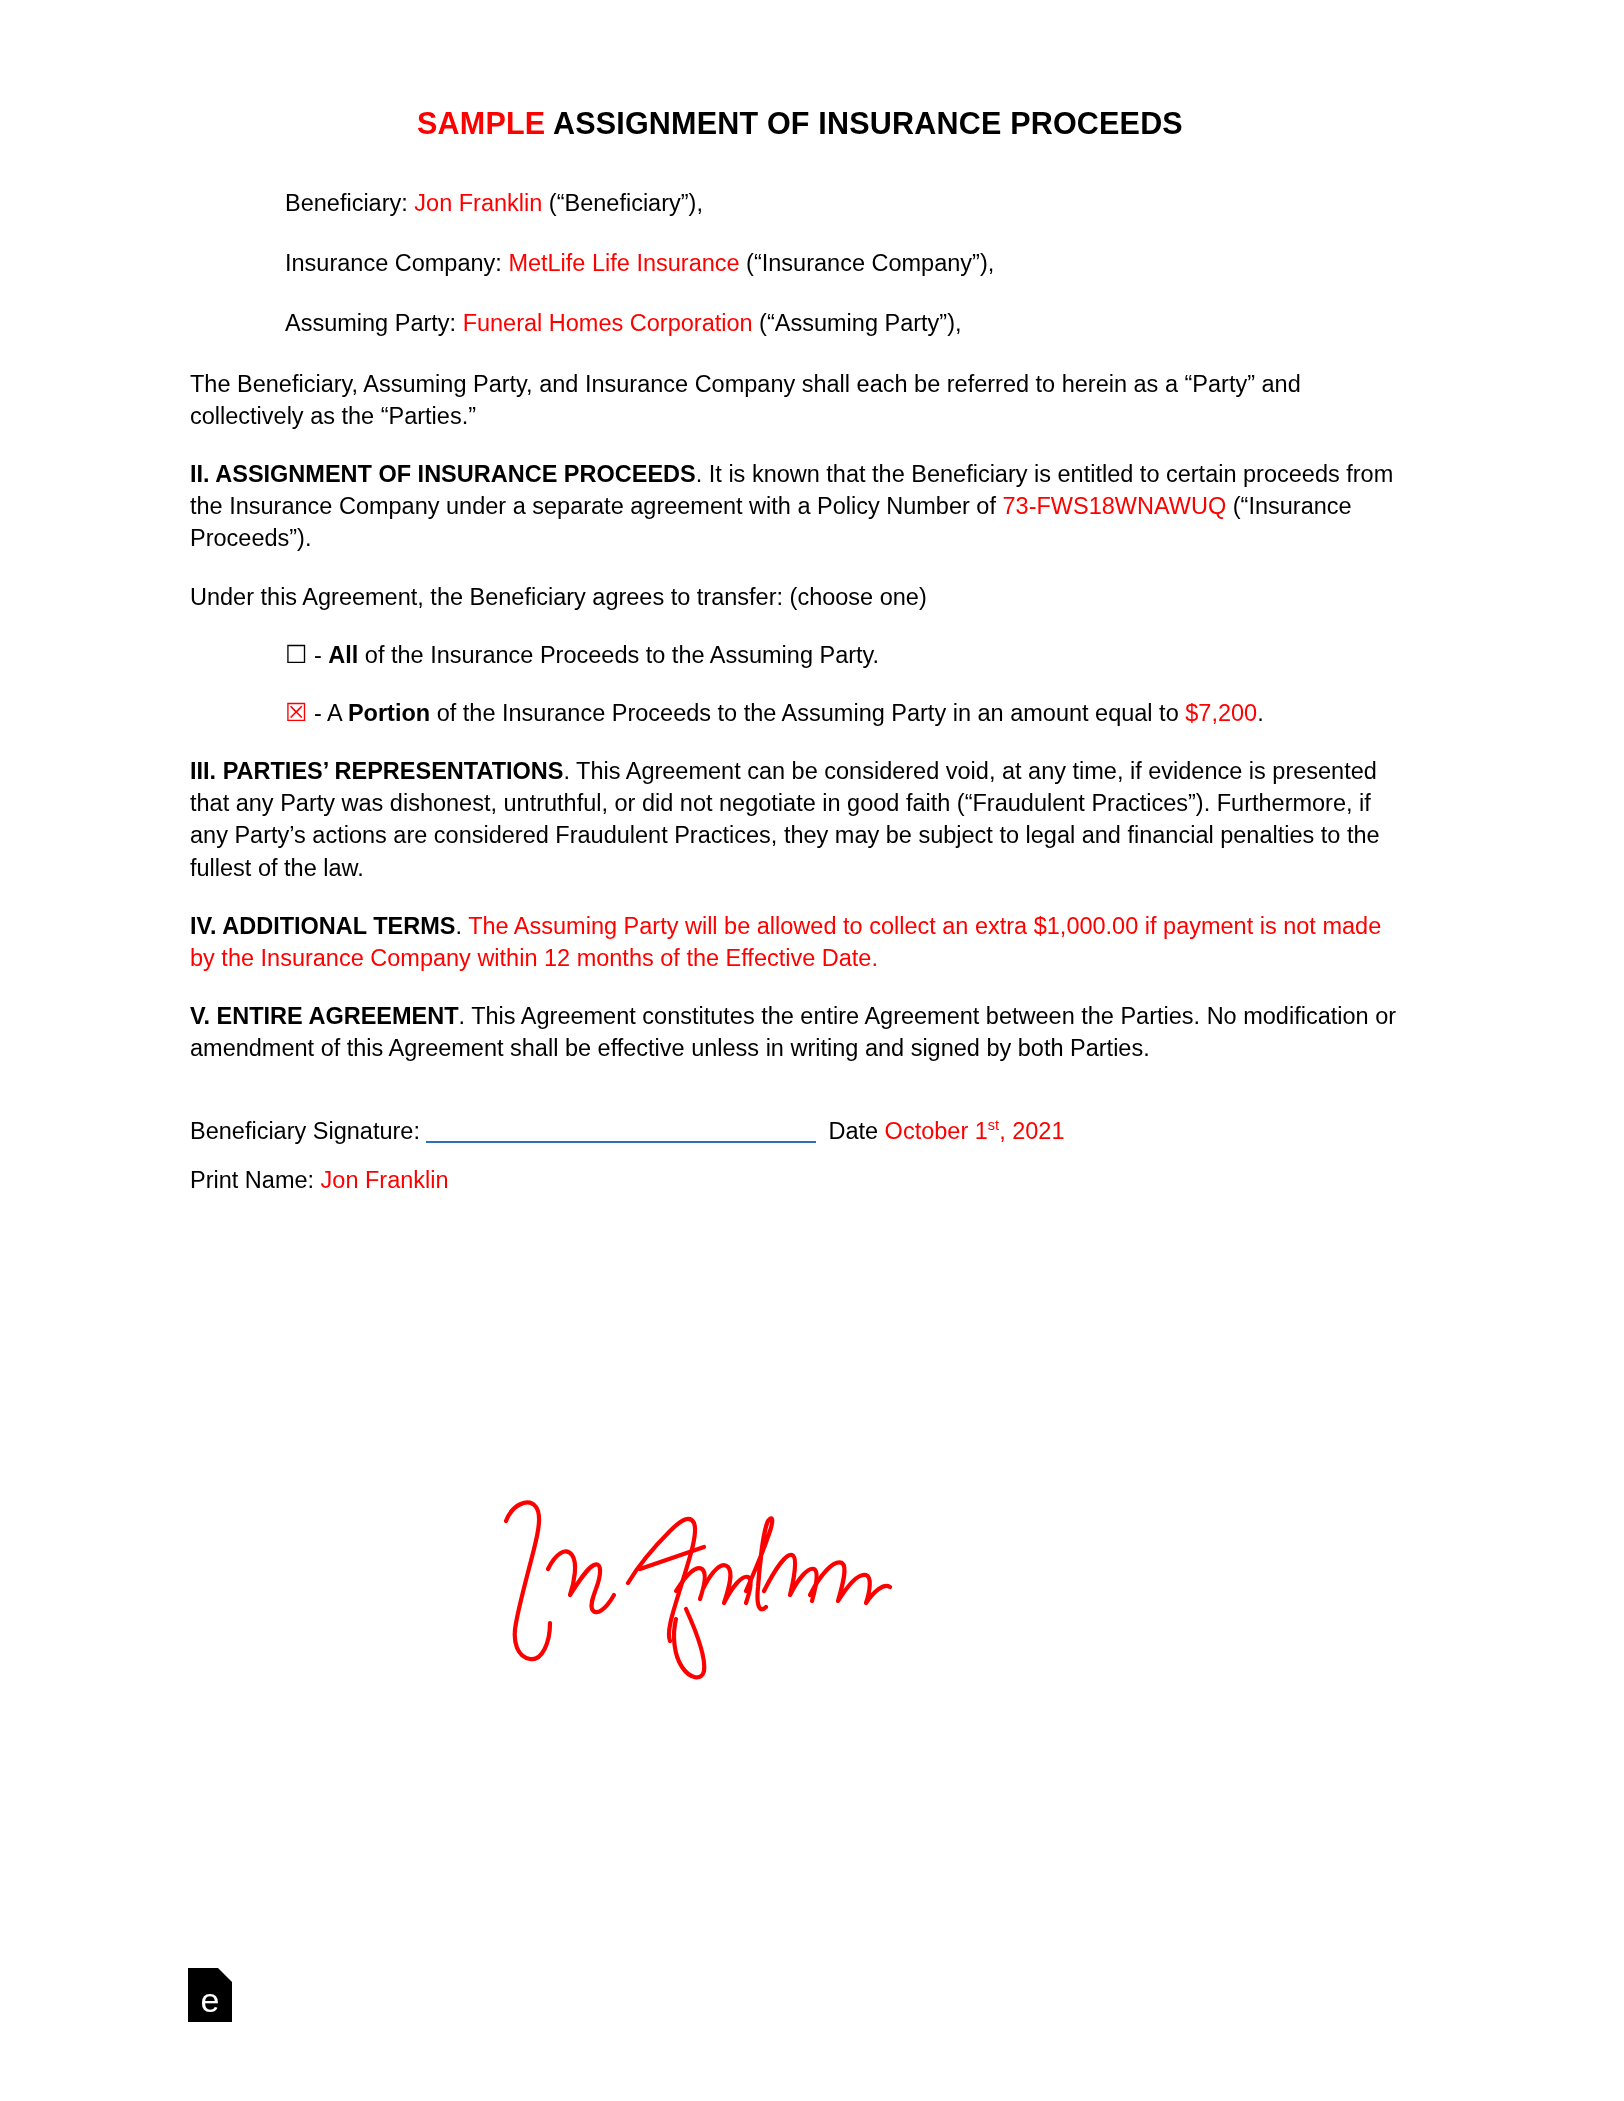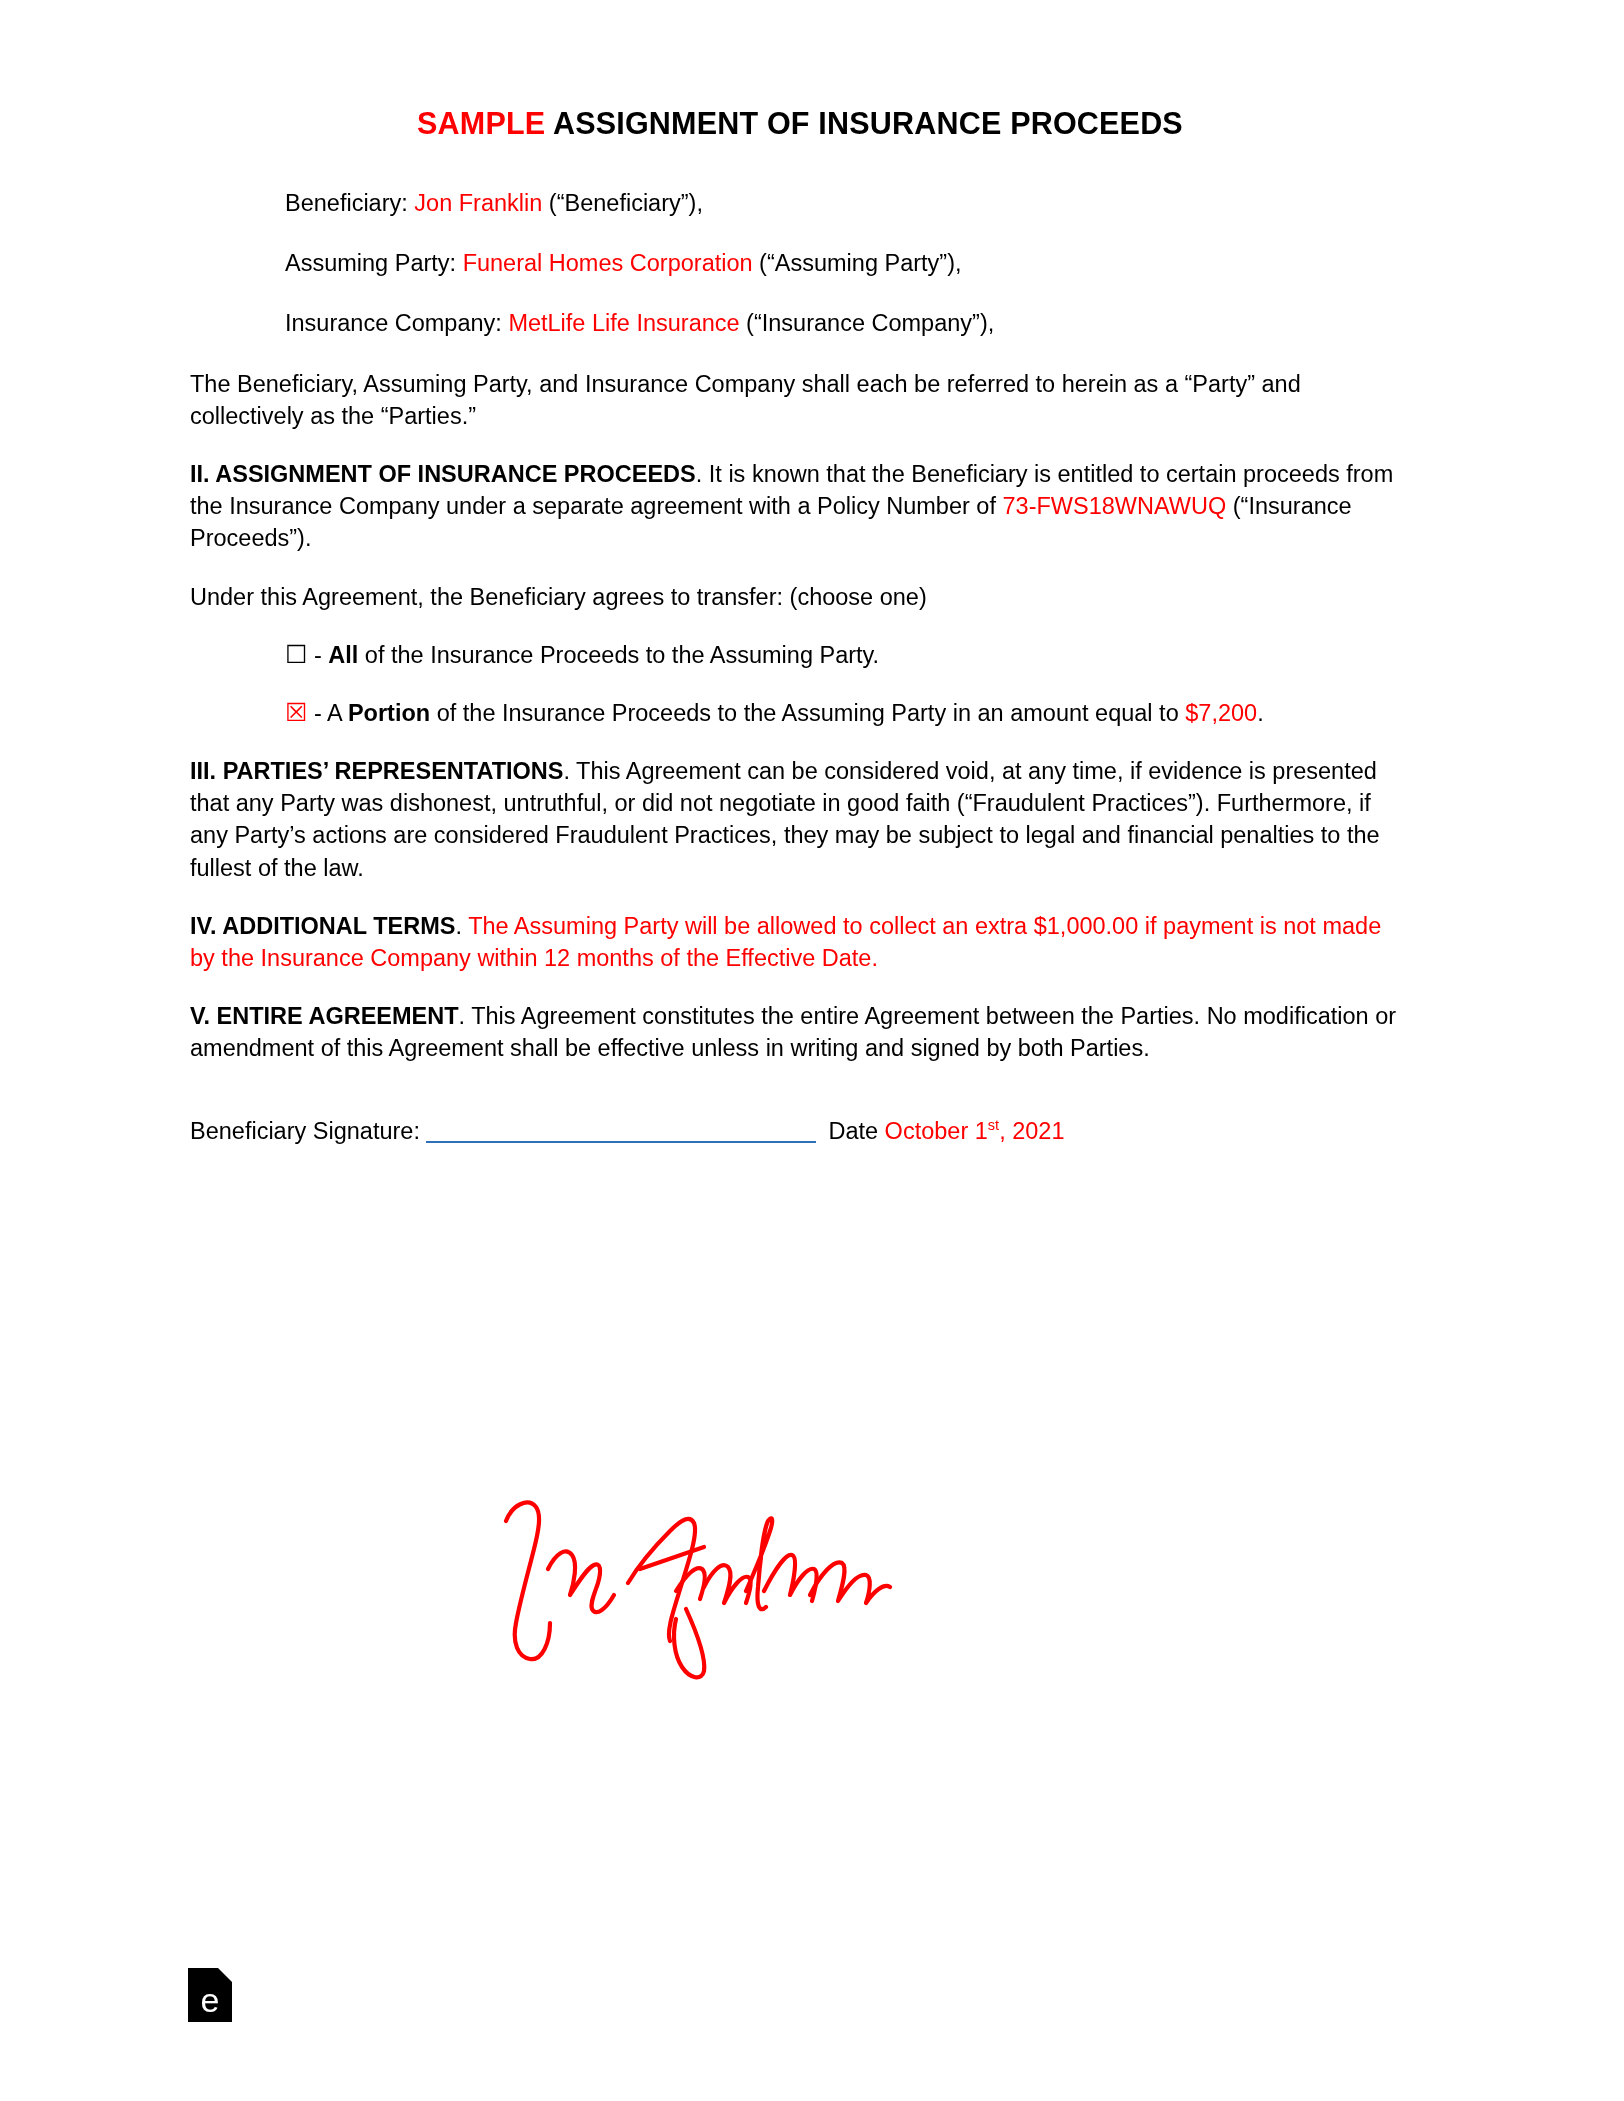--- a/index.html
+++ b/index.html
@@ -101,42 +101,43 @@
 <body>
 
 <div class="page">
   <div class="content">
 
     <h1 class="doc-title"><span class="red">SAMPLE</span><span> ASSIGNMENT OF INSURANCE PROCEEDS</span></h1>
 
 
     <p class="para indent"><span class="uline">Beneficiary</span><span>: </span><span class="red">Jon Franklin</span><span> (“Beneficiary”),</span></p>
 
+    <p class="para indent"><span class="uline">Insurance Company</span><span>: </span><span class="red">MetLife Life Insurance</span><span> (“Insurance Company”),</span></p>
+
     <p class="para indent"><span class="uline">Assuming Party</span><span>: </span><span class="red">Funeral Homes Corporation</span><span> (“Assuming Party”),</span></p>
-
-    <p class="para indent"><span class="uline">Insurance Company</span><span>: </span><span class="red">MetLife Life Insurance</span><span> (“Insurance Company”),</span></p>
 
     <p class="para">The Beneficiary, Assuming Party, and Insurance Company shall each be referred to herein as a “Party” and collectively as the “Parties.”</p>
 
     <p class="para"><span class="bold">II. ASSIGNMENT OF INSURANCE PROCEEDS</span><span>. It is known that the Beneficiary is entitled to certain proceeds from the Insurance Company under a separate agreement with a Policy Number of </span><span class="red">73-FWS18WNAWUQ</span><span> (“Insurance Proceeds”).</span></p>
 
     <p class="para">Under this Agreement, the Beneficiary agrees to transfer: (choose one)</p>
 
     <div class="choice"><span class="cbox">☐</span><span> - </span><span class="bold">All</span><span> of the Insurance Proceeds to the Assuming Party.</span></div>
 
     <div class="choice"><span class="cbox checked">☒</span><span> - A </span><span class="bold">Portion</span><span> of the Insurance Proceeds to the Assuming Party in an amount equal to </span><span class="red">$7,200</span><span>.</span></div>
 
     <p class="para"><span class="bold">III. PARTIES’ REPRESENTATIONS</span><span>. This Agreement can be considered void, at any time, if evidence is presented that any Party was dishonest, untruthful, or did not negotiate in good faith (“Fraudulent Practices”). Furthermore, if any Party’s actions are considered Fraudulent Practices, they may be subject to legal and financial penalties to the fullest of the law.</span></p>
 
     <p class="para"><span class="bold">IV. ADDITIONAL TERMS</span><span>. </span><span class="red">The Assuming Party will be allowed to collect an extra $1,000.00 if payment is not made by the Insurance Company within 12 months of the Effective Date.</span></p>
 
     <p class="para"><span class="bold">V. ENTIRE AGREEMENT</span><span>. This Agreement constitutes the entire Agreement between the Parties. No modification or amendment of this Agreement shall be effective unless in writing and signed by both Parties.</span></p>
 
     <div class="sigline-row"><span>Beneficiary Signature:</span><span class="sig-underline"></span><span> Date </span><span class="red">October 1</span><sup class="red">st</sup><span class="red">, 2021</span></div>
 
+    <div class="printname-row"><span>Print Name: </span><span class="red">Jon Franklin</span></div>
 
   </div>
 
   <svg class="signature-svg" viewBox="0 0 420 190" xmlns="http://www.w3.org/2000/svg">
     <g fill="none" stroke="#ff0000" stroke-width="4.2" stroke-linecap="round" stroke-linejoin="round">
       <path d="M16 30 C 22 14, 38 6, 46 16 C 52 24, 48 42, 44 58 C 38 82, 30 110, 26 132 C 22 152, 28 166, 40 168 C 52 170, 60 152, 60 132"></path>
       <path d="M58 78 C 66 62, 76 56, 82 64 C 88 72, 84 92, 80 104 C 88 92, 96 78, 104 74 C 110 71, 112 78, 108 92 C 104 104, 100 112, 102 118 C 106 126, 116 118, 124 104"></path>
       <path d="M138 92 C 150 72, 168 52, 180 40 C 192 28, 200 24, 204 32 C 208 42, 200 66, 192 92 C 184 118, 176 140, 180 150"></path>
       <path d="M150 78 L 214 56"></path>
       <path d="M186 100 C 196 84, 206 74, 212 78 C 217 82, 214 96, 210 108"></path>

